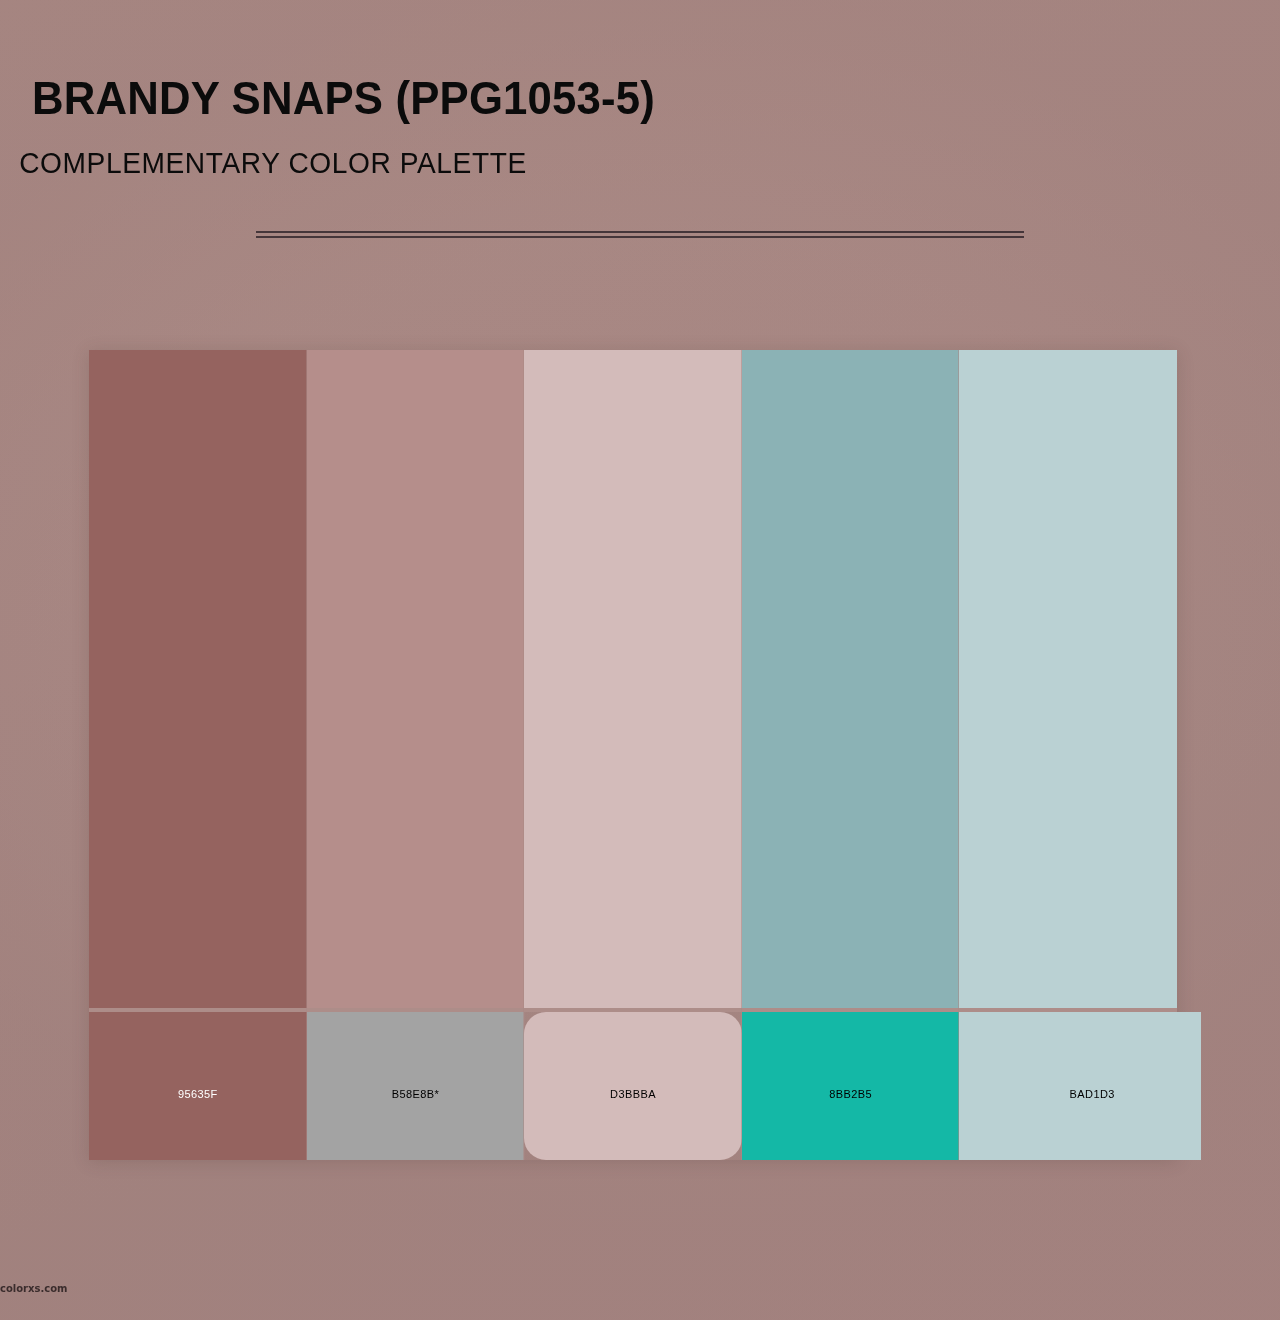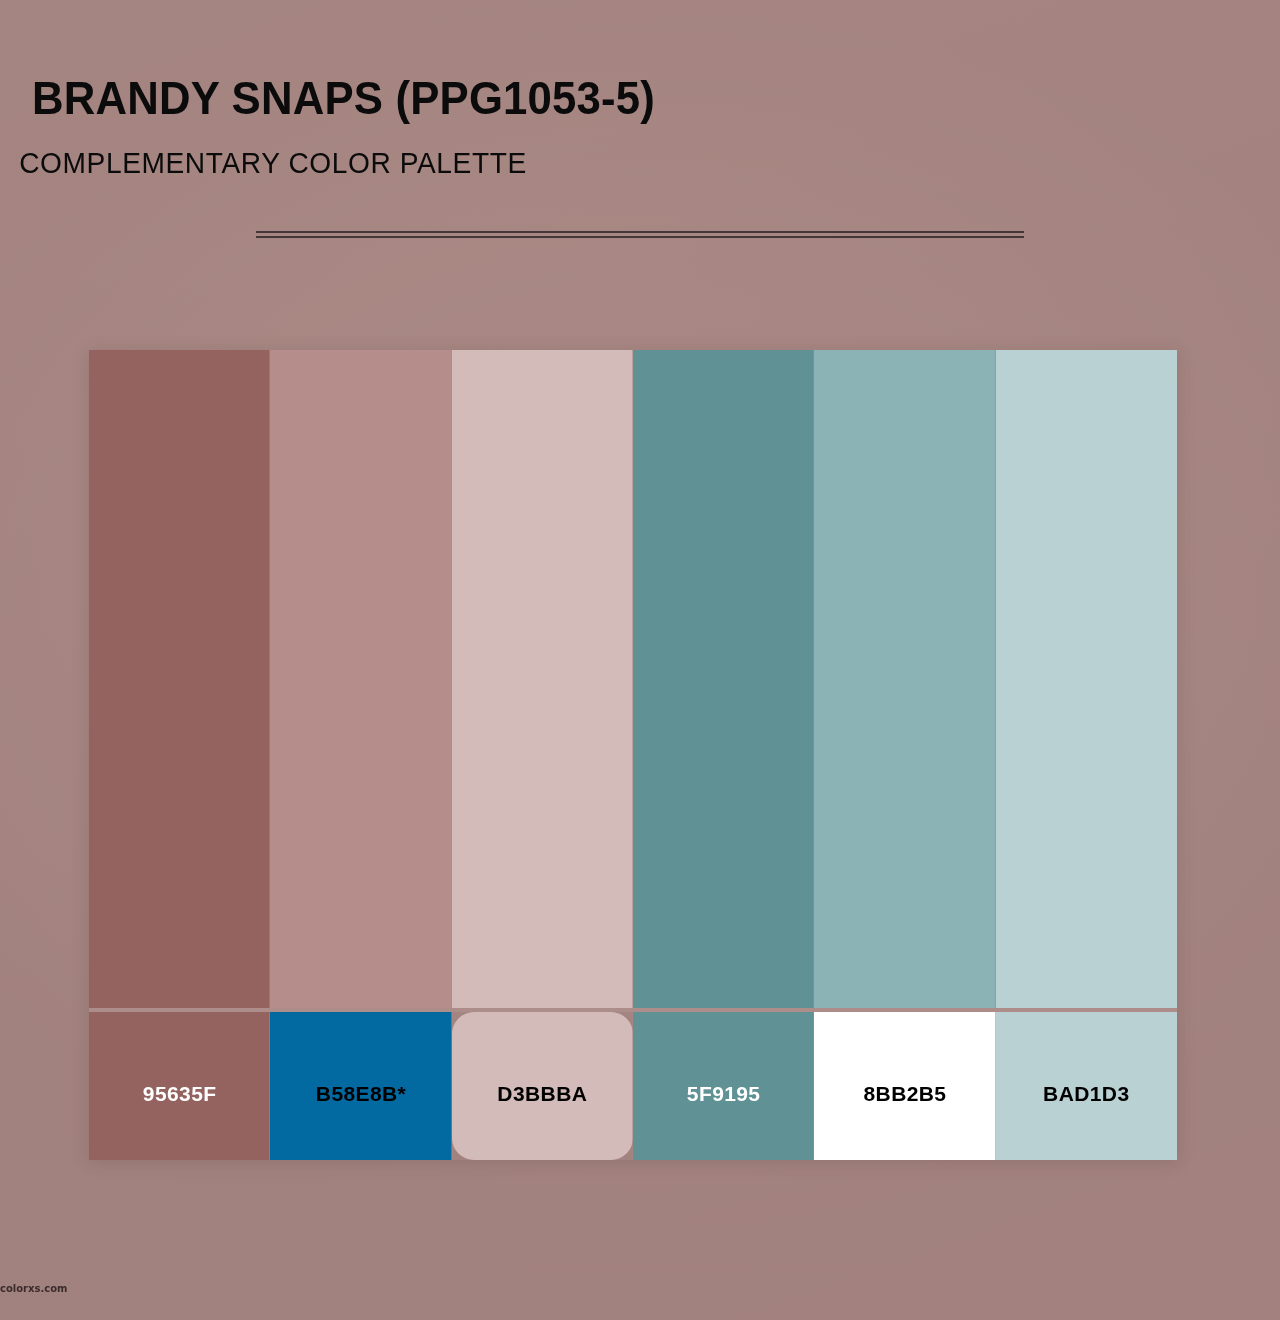--- a/index.html
+++ b/index.html
@@ -100,22 +100,22 @@
     background: rgba(173,141,137,0.92);
   }
   .swatch-footer {
     flex: 1 1 auto;
     width: 100%;
     display: flex;
     align-items: center;
     justify-content: center;
   }
   .swatch-label {
-    font-size: 21px;
-    font-weight: 700;
+    font-size: 11px;
+    font-weight: 400;
     letter-spacing: 0.4px;
     font-family: "Liberation Sans Narrow", "Liberation Sans", sans-serif;
     white-space: nowrap;
     margin-top: 16px;
   }
   .col-sep {
     position: absolute;
     top: 0;
     right: -1px;
     width: 2px;
@@ -162,57 +162,49 @@
       <div class="swatch-divider" style="background: rgb(173, 141, 137);"></div>
       <div class="swatch-footer" style="background: rgb(149, 99, 95);">
         <span class="swatch-label" style="color: rgb(255, 255, 255);">95635F</span>
       </div>
       <div class="col-sep"></div>
     </div>
 
     <div class="swatch-column">
       <div class="swatch-block" style="background: rgb(181, 142, 139);"></div>
       <div class="swatch-divider" style="background: rgb(173, 141, 137);"></div>
-      <div class="swatch-footer" style="background: #0369a1; text-align: right;">
+      <div class="swatch-footer" style="background: #a3a3a3; text-align: right;">
         <span class="swatch-label" style="color: rgb(0, 0, 0);">B58E8B*</span>
       </div>
       <div class="col-sep"></div>
     </div>
 
     <div class="swatch-column">
       <div class="swatch-block" style="background: rgb(211, 187, 186);"></div>
       <div class="swatch-divider" style="background: rgb(173, 141, 137);"></div>
       <div class="swatch-footer" style="background: rgb(211, 187, 186); border-radius: 22px;">
         <span class="swatch-label" style="color: rgb(0, 0, 0);">D3BBBA</span>
       </div>
       <div class="col-sep"></div>
     </div>
 
-    <div class="swatch-column">
-      <div class="swatch-block" style="background: rgb(95, 145, 149);"></div>
-      <div class="swatch-divider" style="background: rgb(173, 141, 137);"></div>
-      <div class="swatch-footer" style="background: rgb(95, 145, 149);">
-        <span class="swatch-label" style="color: rgb(255, 255, 255);">5F9195</span>
-      </div>
-      <div class="col-sep"></div>
-    </div>
 
     <div class="swatch-column">
       <div class="swatch-block" style="background: rgb(139, 178, 181);"></div>
       <div class="swatch-divider" style="background: rgb(173, 141, 137);"></div>
-      <div class="swatch-footer" style="background: #ffffff; text-align: center;">
+      <div class="swatch-footer" style="background: #14b8a6; text-align: center;">
         <span class="swatch-label" style="color: rgb(0, 0, 0);">8BB2B5</span>
       </div>
       <div class="col-sep"></div>
     </div>
 
     <div class="swatch-column">
       <div class="swatch-block" style="background: rgb(186, 209, 211);"></div>
       <div class="swatch-divider" style="background: rgb(173, 141, 137);"></div>
-      <div class="swatch-footer" style="background: rgb(186, 209, 211);">
+      <div class="swatch-footer" style="background: rgb(186, 209, 211); padding-left: 24px;">
         <span class="swatch-label" style="color: rgb(0, 0, 0);">BAD1D3</span>
       </div>
 
     </div>
 
   </div>
 
   <div id="site-footer">colorxs.com</div>
 
 </div>

